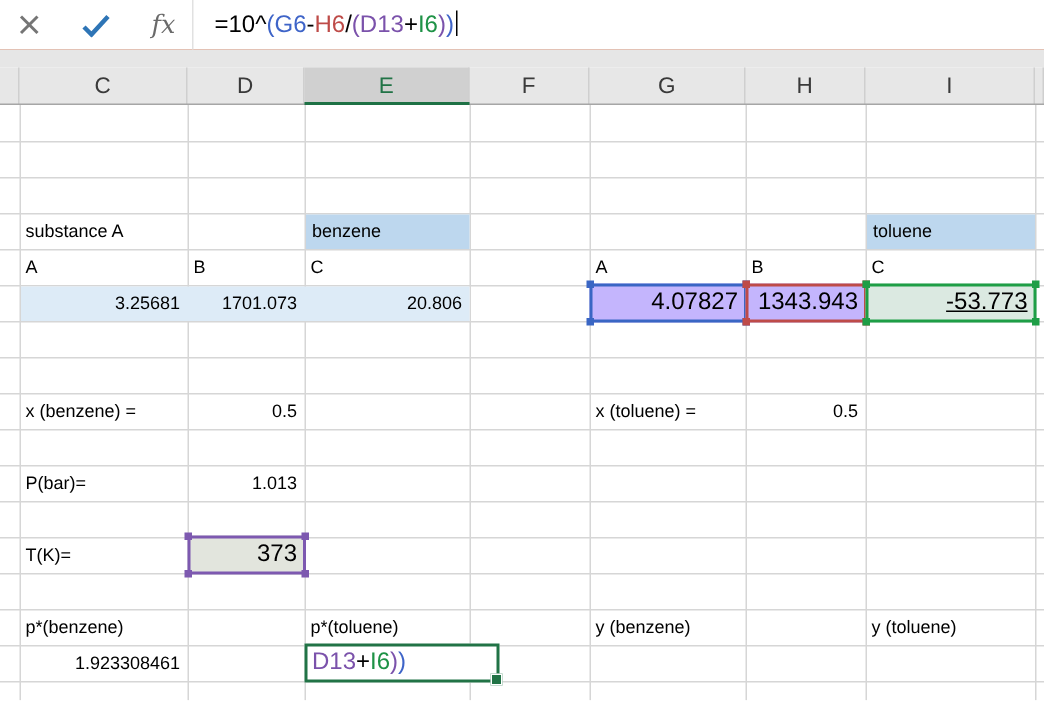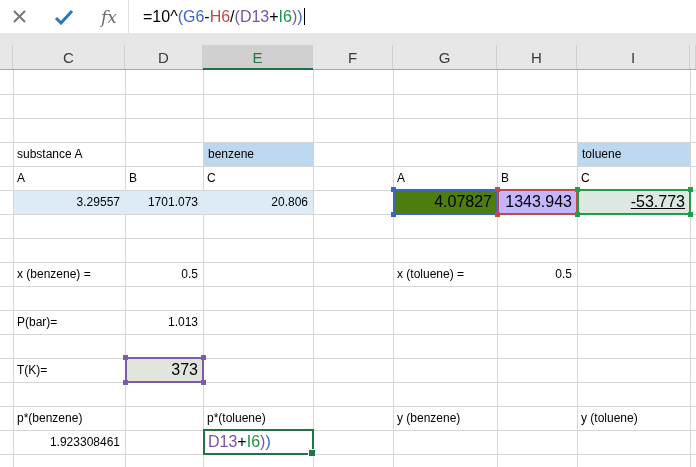--- a/index.html
+++ b/index.html
@@ -33,21 +33,21 @@
   .hline{position:absolute;left:0;width:696px;height:1px;background:#d6d6d6;}
 
   .fillband{position:absolute;}
   .cell{position:absolute;height:23px;line-height:23px;font-size:12px;white-space:nowrap;overflow:hidden;}
   .r{text-align:right;padding-right:5px;box-sizing:border-box;}
   .l{padding-left:4px;box-sizing:border-box;}
 
   
   .rf{position:absolute;box-sizing:border-box;border:2px solid;font-size:16px;line-height:21px;
       text-align:right;padding-right:4px;white-space:nowrap;}
-  .rf.blue  {border-color:#3a66c4;background:#4d7c0f;padding-left:37px;}
+  .rf.blue  {border-color:#3a66c4;background:#c4b5fd;padding-left:37px;}
   .rf.red   {border-color:#be4b48;background:#c4b5fd;}
   .rf.green {border-color:#1e9e46;background:#dbe9e1;text-decoration:underline;}
   .rf.purple{border-color:#7d59b0;background:#e2e5dd;}
   .hd{position:absolute;width:5px;height:5px;}
   .rf.blue .hd{background:#3a66c4}.rf.red .hd{background:#be4b48}
   .rf.green .hd{background:#1e9e46}.rf.purple .hd{background:#7d59b0}
   .tl{left:-4px;top:-4px}.tr{right:-4px;top:-4px}.bl{left:-4px;bottom:-4px}.br{right:-4px;bottom:-4px}
 
   
   .editcell{position:absolute;box-sizing:border-box;border:2px solid #217346;background:#fff;
@@ -128,21 +128,21 @@
     <div class="cell l" style="left:578px;top:73px;width:112px;background:#bdd7ee;">toluene</div>
 
     <div class="cell l" style="left:13px;top:97px;width:112px;">A</div>
     <div class="cell l" style="left:125px;top:97px;width:78px;">B</div>
     <div class="cell l" style="left:203px;top:97px;width:110px;">C</div>
     <div class="cell l" style="left:393px;top:97px;width:104px;">A</div>
     <div class="cell l" style="left:497px;top:97px;width:80px;">B</div>
     <div class="cell l" style="left:577px;top:97px;width:113px;">C</div>
 
     <div class="fillband" style="left:14px;top:121px;width:299px;height:23px;background:#ddebf7;"></div>
-    <div class="cell r" style="left:13px;top:121px;width:112px;">3.29557</div>
+    <div class="cell r" style="left:13px;top:121px;width:112px;">3.25681</div>
     <div class="cell r" style="left:125px;top:121px;width:78px;">1701.073</div>
     <div class="cell r" style="left:203px;top:121px;width:110px;">20.806</div>
 
     <div class="rf blue" style="left:393px;top:119px;width:105px;height:26px;">
       <span>4.07827</span>
       <span class="hd tl"></span><span class="hd tr"></span><span class="hd bl"></span><span class="hd br"></span>
     </div>
     <div class="rf red" style="left:497px;top:119px;width:81px;height:26px;">
       <span>1343.943</span>
       <span class="hd tl"></span><span class="hd tr"></span><span class="hd bl"></span><span class="hd br"></span>
@@ -165,19 +165,19 @@
       <span>373</span>
       <span class="hd tl"></span><span class="hd tr"></span><span class="hd bl"></span><span class="hd br"></span>
     </div>
 
     <div class="cell l" style="left:203px;top:337px;width:110px;">p*(toluene)</div>
     <div class="cell l" style="left:13px;top:337px;width:112px;">p*(benzene)</div>
     <div class="cell l" style="left:393px;top:337px;width:104px;">y (benzene)</div>
     <div class="cell l" style="left:577px;top:337px;width:113px;">y (toluene)</div>
 
     <div class="cell r" style="left:13px;top:361px;width:112px;">1.923308461</div>
-    <div class="editcell" style="left:203px;top:359px;width:111px;height:26px;">
+    <div class="editcell" style="left:203px;top:359px;width:130px;height:26px;">
       <span class="p">D13</span><span class="k">+</span><span class="g">I6</span><span class="p">)</span><span class="b">)</span>
       <span class="fillhandle"></span>
     </div>
 
   </div>
 </div>
 
 </body></html>

